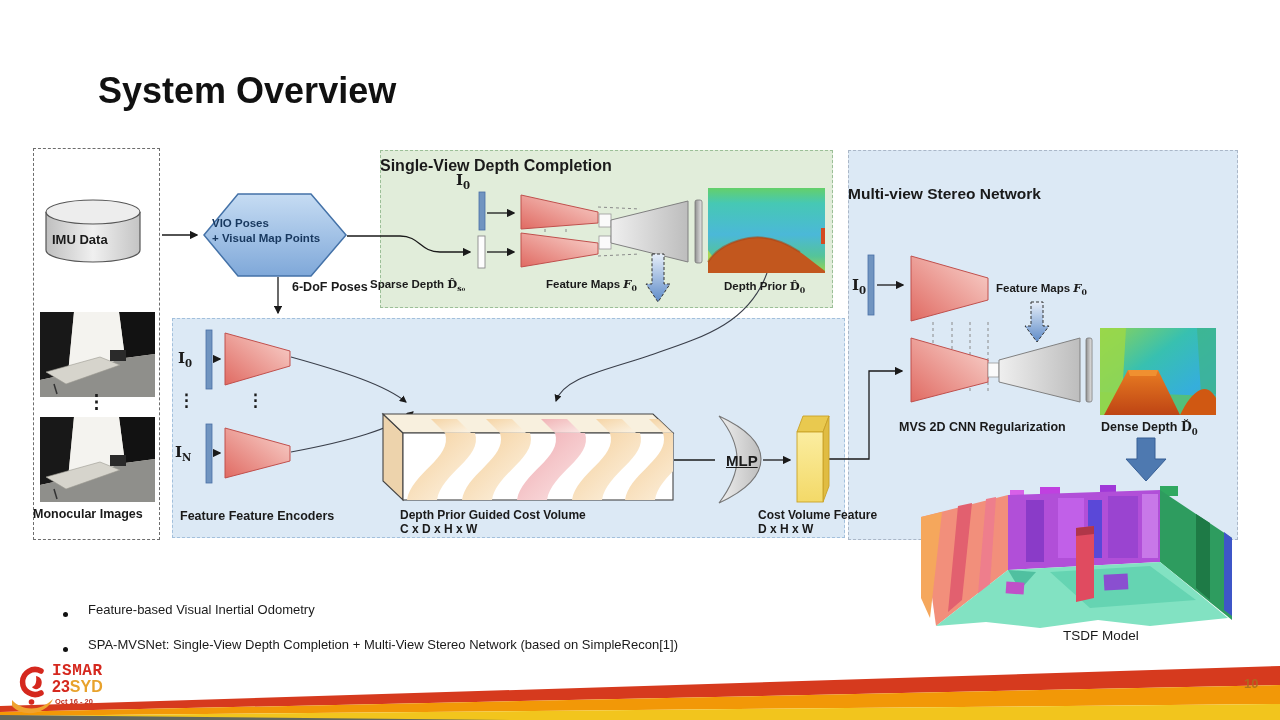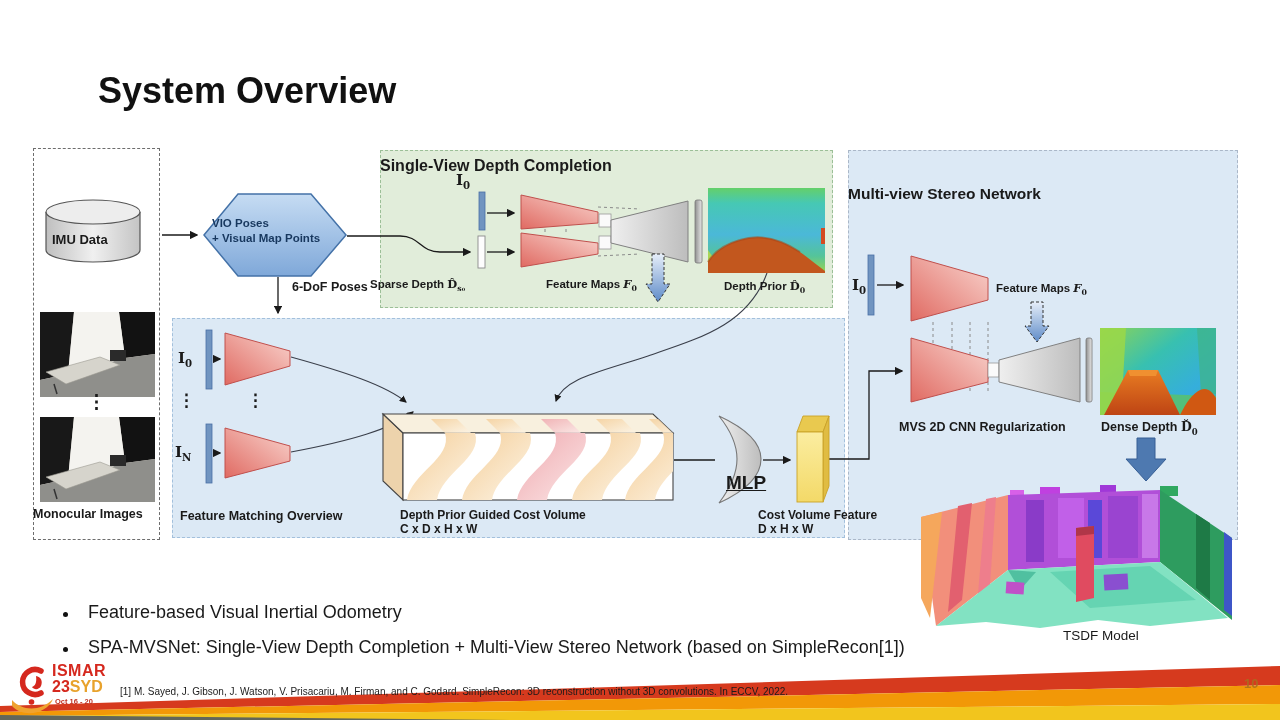--- a/index.html
+++ b/index.html
@@ -15,24 +15,24 @@
   .lbl{position:absolute;font-size:12px;font-weight:bold;color:#1a1a1a;white-space:nowrap;line-height:1.15;}
   .ctr{text-align:left;}
   .mv{font-family:"DejaVu Serif",serif;}
   .mi{font-family:"DejaVu Serif",serif;font-style:italic;}
   sub{font-size:0.68em;}
   .boxtitle{font-size:16px;}
   .hexlbl{font-size:11.5px;color:#17375e;line-height:15px;}
   .dots{font-size:19px;font-weight:bold;letter-spacing:0;}
   .heading{position:absolute;left:36px;top:564px;font-size:21px;font-weight:bold;color:#1b64c8;}
   .bullet-dot{position:absolute;width:5px;height:5px;border-radius:50%;background:#111;}
-  .bullet-text{position:absolute;font-size:18px;color:#1a1a1a;white-space:nowrap;}
+  .bullet-text{position:absolute;font-size:13px;color:#1a1a1a;white-space:nowrap;}
   .citation{position:absolute;left:120px;top:686px;font-size:10px;color:#1b1b1b;white-space:nowrap;z-index:5;}
   .pagenum{position:absolute;left:1244px;top:676px;font-size:13px;font-weight:bold;color:#a96f1f;opacity:.85;z-index:6;text-align:right;}
-  .logo-ismar{position:absolute;left:52px;top:662px;font-size:16px;font-weight:bold;color:#d5281e;letter-spacing:.5px;z-index:6;}
+  .logo-ismar{position:absolute;left:52px;top:662px;font-size:16px;font-weight:bold;color:#d5281e;letter-spacing:.5px;z-index:6;font-family:Liberation Mono, monospace;}
   .logo-23syd{position:absolute;left:52px;top:678px;font-size:16px;font-weight:bold;z-index:6;}
   .logo-23{color:#d5281e;} .logo-syd{color:#e8a22c;}
   .logo-dates{position:absolute;left:55px;top:697px;font-size:7.5px;font-weight:bold;color:#c03020;z-index:6;}
   .tsdf-lbl{position:absolute;left:1063px;top:628px;font-size:13.5px;color:#1a1a1a;}
 </style>
 </head>
 <body>
 
 <div class="slide">
 
@@ -298,37 +298,36 @@
   <div class="lbl ctr" style="left:848px;top:185px;width:338px;font-size:15.5px;">Multi-view Stereo Network</div>
   <div class="lbl mv" style="left:852px;top:277px;font-size:15px;"><span>I</span><sub>0</sub></div>
   <div class="lbl" style="left:996px;top:282px;font-size:11.5px;"><span>Feature Maps </span><span class="mi">F</span><sub class="mv">0</sub></div>
   <div class="lbl ctr" style="left:899px;top:420px;width:200px;font-size:12.5px;">MVS 2D CNN Regularization</div>
   <div class="lbl ctr" style="left:1101px;top:420px;width:120px;font-size:12.5px;"><span>Dense Depth </span><span class="mv">D̆</span><sub class="mv">0</sub></div>
 
   <div class="lbl mv" style="left:178px;top:350px;font-size:15px;"><span>I</span><sub>0</sub></div>
   <div class="lbl dots" style="left:178px;top:391px;font-size:17px;">⋮</div>
   <div class="lbl dots" style="left:247px;top:391px;font-size:17px;">⋮</div>
   <div class="lbl mv" style="left:175px;top:444px;font-size:15px;"><span>I</span><sub>N</sub></div>
-  <div class="lbl" style="left:180px;top:509px;font-size:12.5px;">Feature Matching Overview</div>
+  <div class="lbl" style="left:180px;top:509px;font-size:12.5px;">Feature Feature Encoders</div>
   <div class="lbl ctr" style="left:400px;top:509px;width:260px;font-size:12px;">
     <div>Depth Prior Guided Cost Volume</div>
     <div>C x D x H x W</div>
   </div>
-  <div class="lbl ctr" style="left:726px;top:472px;width:36px;font-size:19px;text-decoration:underline;">MLP</div>
+  <div class="lbl ctr" style="left:726px;top:452px;width:36px;font-size:15px;text-decoration:underline;">MLP</div>
   <div class="lbl ctr" style="left:758px;top:509px;width:142px;font-size:12px;">
     <div>Cost Volume Feature</div>
     <div>D x H x W</div>
   </div>
 
   <div class="tsdf-lbl">TSDF Model</div>
 
   <div class="bullet-dot" style="left:63px;top:612px;"></div>
   <div class="bullet-text" style="left:88px;top:602px;">Feature-based Visual Inertial Odometry</div>
   <div class="bullet-dot" style="left:63px;top:647px;"></div>
   <div class="bullet-text" style="left:88px;top:637px;">SPA-MVSNet: Single-View Depth Completion + Multi-View Stereo Network (based on SimpleRecon[1])</div>
 
-  <div class="citation">[1] M. Sayed, J. Gibson, J. Watson, V. Prisacariu, M. Firman, and C. Godard. SimpleRecon: 3D reconstruction without 3D convolutions. In ECCV, 2022.</div>
   <div class="pagenum">10</div>
   <div class="logo-ismar">ISMAR</div>
   <div class="logo-23syd"><span class="logo-23">23</span><span class="logo-syd">SYD</span></div>
   <div class="logo-dates">Oct 16 - 20</div>
 
 </div>
 
 </body></html>

